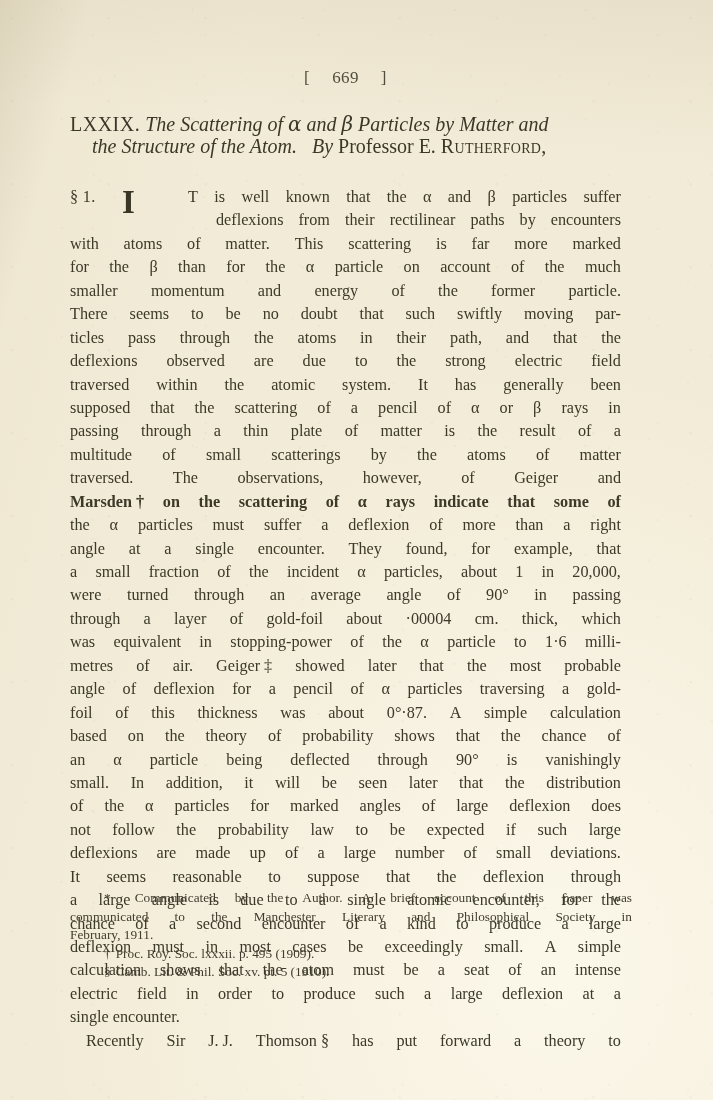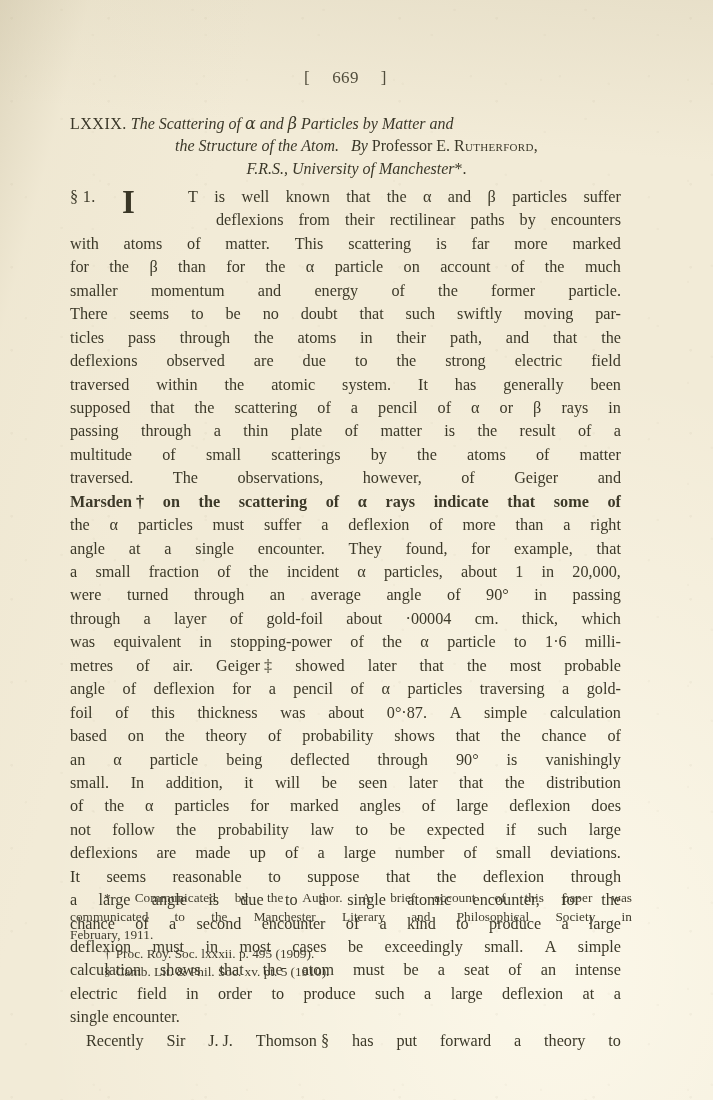--- a/index.html
+++ b/index.html
@@ -67,26 +67,26 @@
     color: #514d3c;
   }
   .folio .brk { padding: 0 11px; }
 
   
   .title-block {
     position: absolute;
     top: 113px;
     left: 0;
     width: 551px;
-    font-size: 16px;
+    font-size: 20px;
     line-height: 22.4px;
     color: #3b3829;
   }
   .title-block .tline { white-space: nowrap; }
-  .title-block .tline.indent { padding-left: 22px; text-align: center; }
+  .title-block .tline.indent { padding-left: 22px; }
   .ital { font-style: italic; }
   .rom  { font-style: normal; }
   .art-no { font-style: normal; letter-spacing: 0.5px; }
   .smallcaps {
     font-variant: small-caps;
     font-style: normal;
     letter-spacing: 0.3px;
   }
   .gk { font-family: "DejaVu Serif", "Liberation Serif", serif; }
 
@@ -173,23 +173,20 @@
         <span class="ital">and</span>
         <span class="ital gk">β</span>
         <span class="ital">Particles by Matter and</span>
       </div>
       <div class="tline indent">
         <span class="ital">the Structure of the Atom.</span>
         &nbsp;
         <span class="ital">By</span>
         <span class="rom">Professor E.</span>
         <span class="smallcaps">Rutherford,</span>
-      </div>
-      <div class="tline indent">
-        <span class="ital">F.R.S., University of Manchester</span><span class="rom">*</span><span class="rom">.</span>
       </div>
     </div>
 
     <div class="dropcap">I</div>
 
     <div class="body" style="position: absolute;">
         <div class="sec-mark" style="position: absolute; left: 0px; top: 0px; font-size: 16.2px; line-height: 23.45px;">§ 1.</div>
         <div>
           <div class="body-line just" style="padding-left: 118px; width: 433px;">
             <span class="w">T</span>

